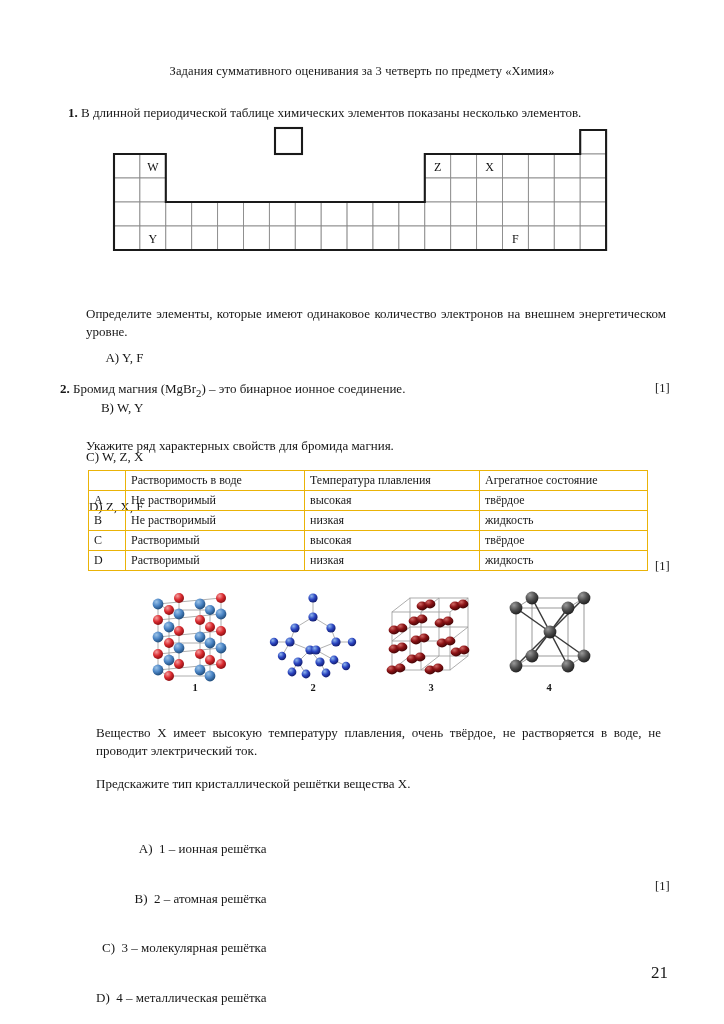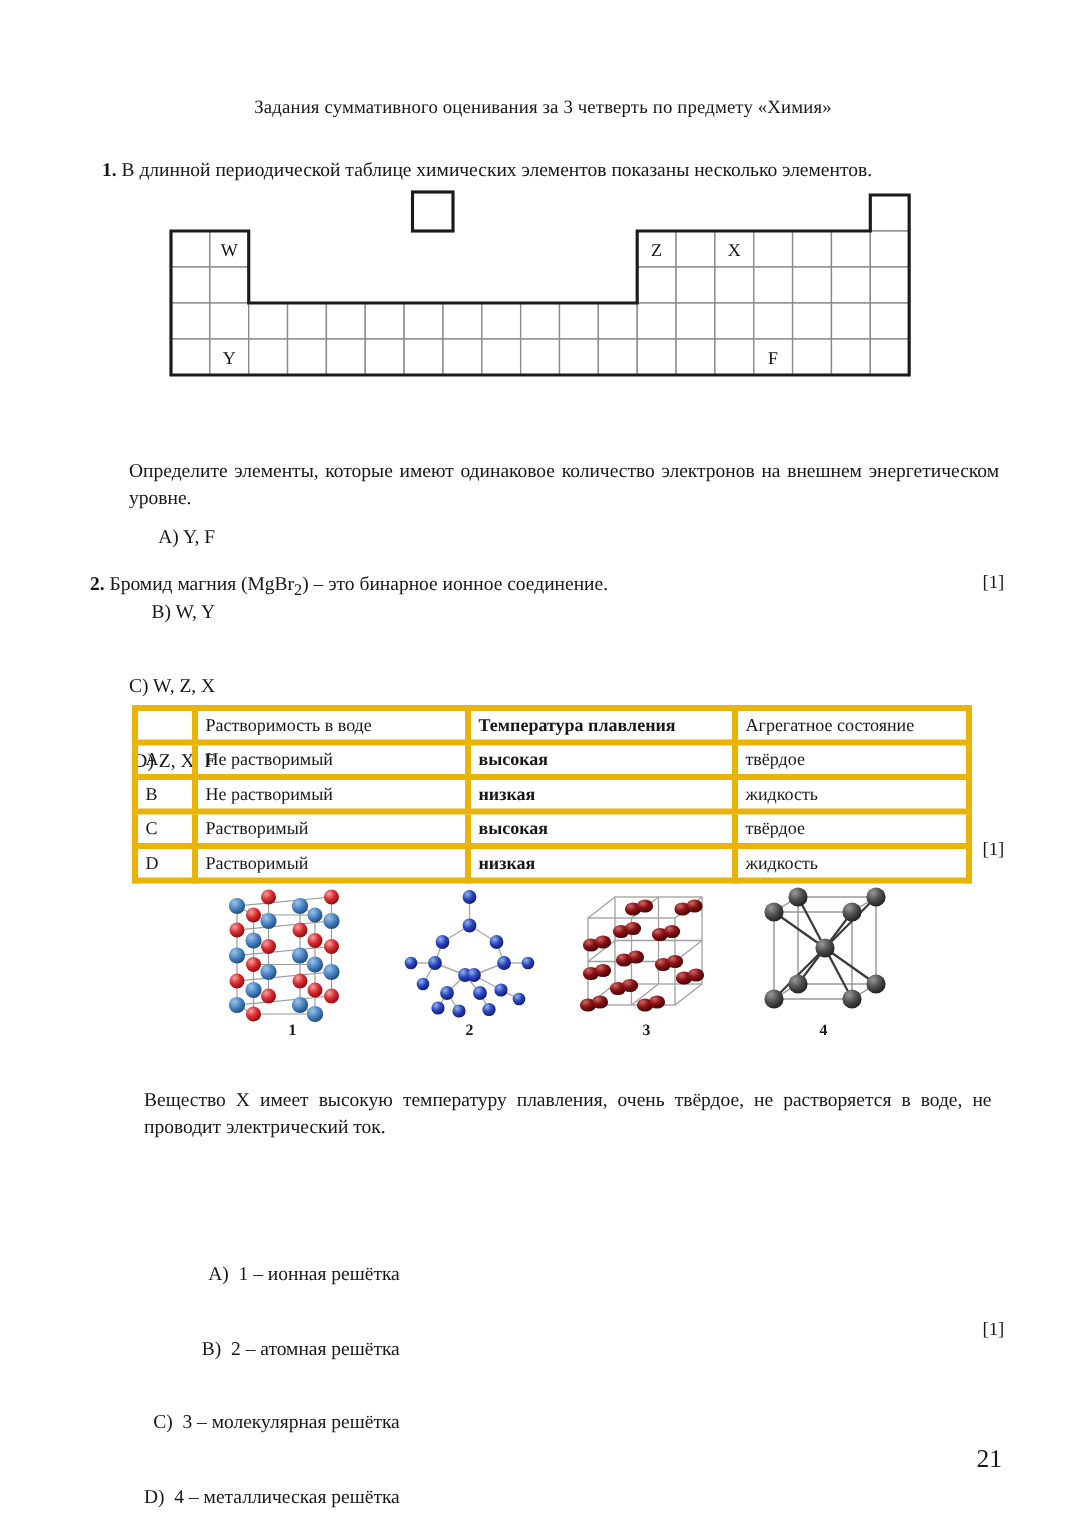--- a/index.html
+++ b/index.html
@@ -76,30 +76,30 @@
   
   #prop-table {
     position: absolute;
     left: 88px;
     top: 470px;
     width: 560px;
     border-collapse: collapse;
     font-size: 12px;
   }
   #prop-table td, #prop-table th {
-    border: 4px solid #eab308;
+    border: 1px solid #eab308;
     padding: 2px 5px;
     text-align: left;
     font-weight: normal;
     height: 15px;
     line-height: 15px;
   }
   #prop-table .c-key { width: 26px; text-align: left; }
   #prop-table .c-sol { width: 168px; }
-  #prop-table .c-melt { width: 164px; font-weight: bold; }
+  #prop-table .c-melt { width: 164px; }
   #prop-table .c-state { width: auto; }
 
   
   #lattices {
     position: absolute;
     left: 140px;
     top: 590px;
     width: 460px;
     height: 110px;
   }
@@ -223,20 +223,21 @@
     <div>D) Z, X, F</div>
   </div>
 
   <div class="mark" style="left:655px; top:381px;">[1]</div>
 
   <div class="q-line" style="left:60px; top:380px; width:610px;">
     <span class="q-num">2.</span>
     <span>Бромид магния (MgBr</span><sub>2</sub><span>) – это бинарное ионное соединение.</span>
   </div>
 
+  <div class="para" style="left:86px; top:437px; width:580px;">Укажите ряд характерных свойств для бромида магния.</div>
 
   <table id="prop-table">
     <thead>
       <tr>
         <th class="c-key"></th>
         <th class="c-sol">Растворимость в воде</th>
         <th class="c-melt">Температура плавления</th>
         <th class="c-state">Агрегатное состояние</th>
       </tr>
     </thead>
@@ -518,20 +519,21 @@
             <circle cx="72" cy="76" r="6.4"></circle>
           <circle cx="36" cy="66" r="6.4"></circle>
             <circle cx="88" cy="66" r="6.4"></circle>
         </g>
       </svg>
       <div class="lat-label">4</div>
     </div>
   </div>
 
   <div class="para" style="left:96px; top:724px; width:565px;">Вещество X имеет высокую температуру плавления, очень твёрдое, не растворяется в воде, не проводит электрический ток.</div>
+  <div class="para" style="left:96px; top:775px; width:565px; text-align:left;">Предскажите тип кристаллической решётки вещества X.</div>
 
   <div class="opts" style="left:96px; top:808px;">
     <div>A)  1 – ионная решётка</div>
     <div>B)  2 – атомная решётка</div>
     <div>C)  3 – молекулярная решётка</div>
     <div>D)  4 – металлическая решётка</div>
   </div>
 
   <div class="mark" style="left:655px; top:879px;">[1]</div>
 

